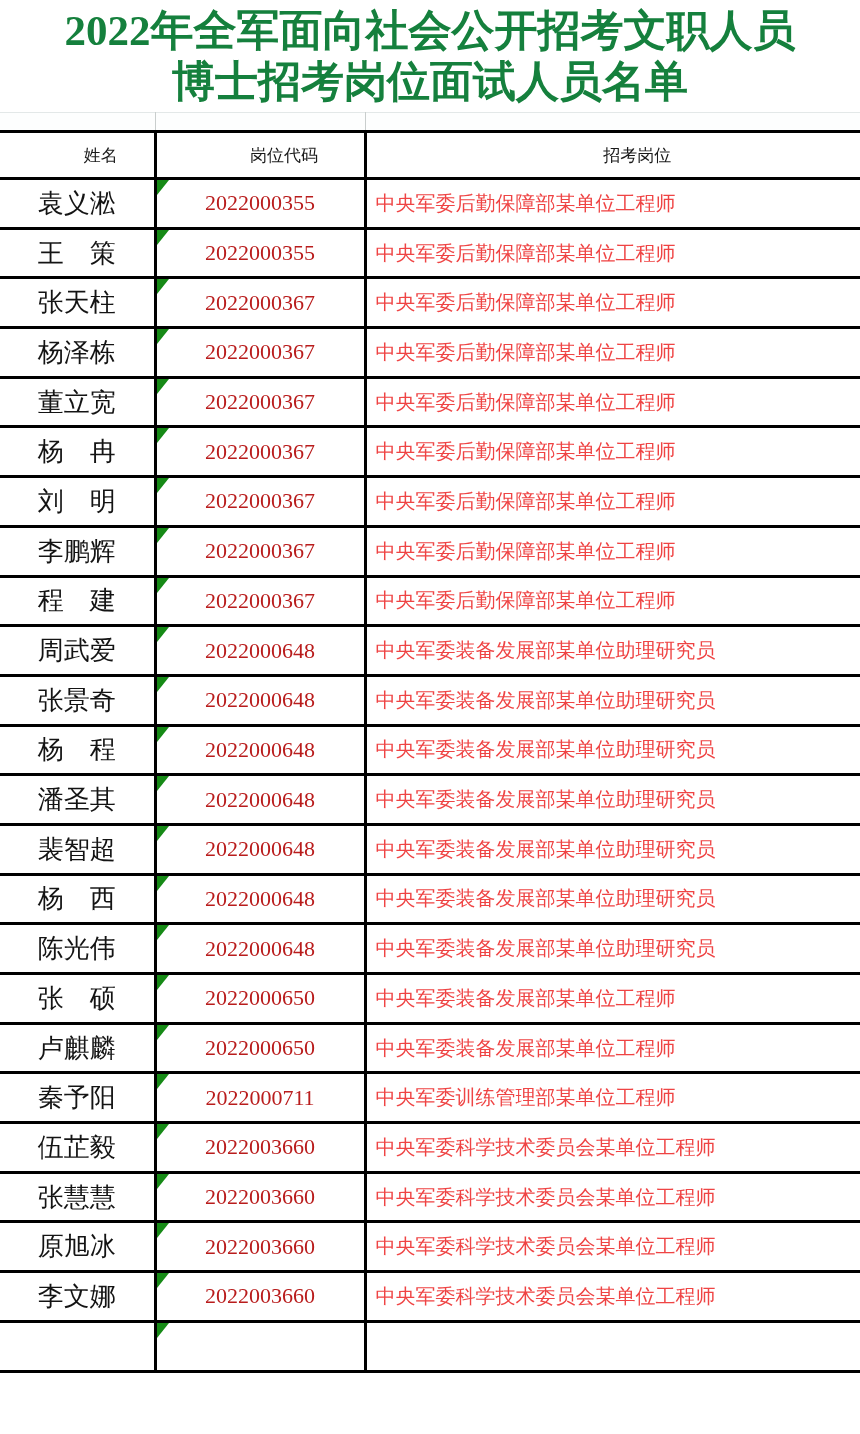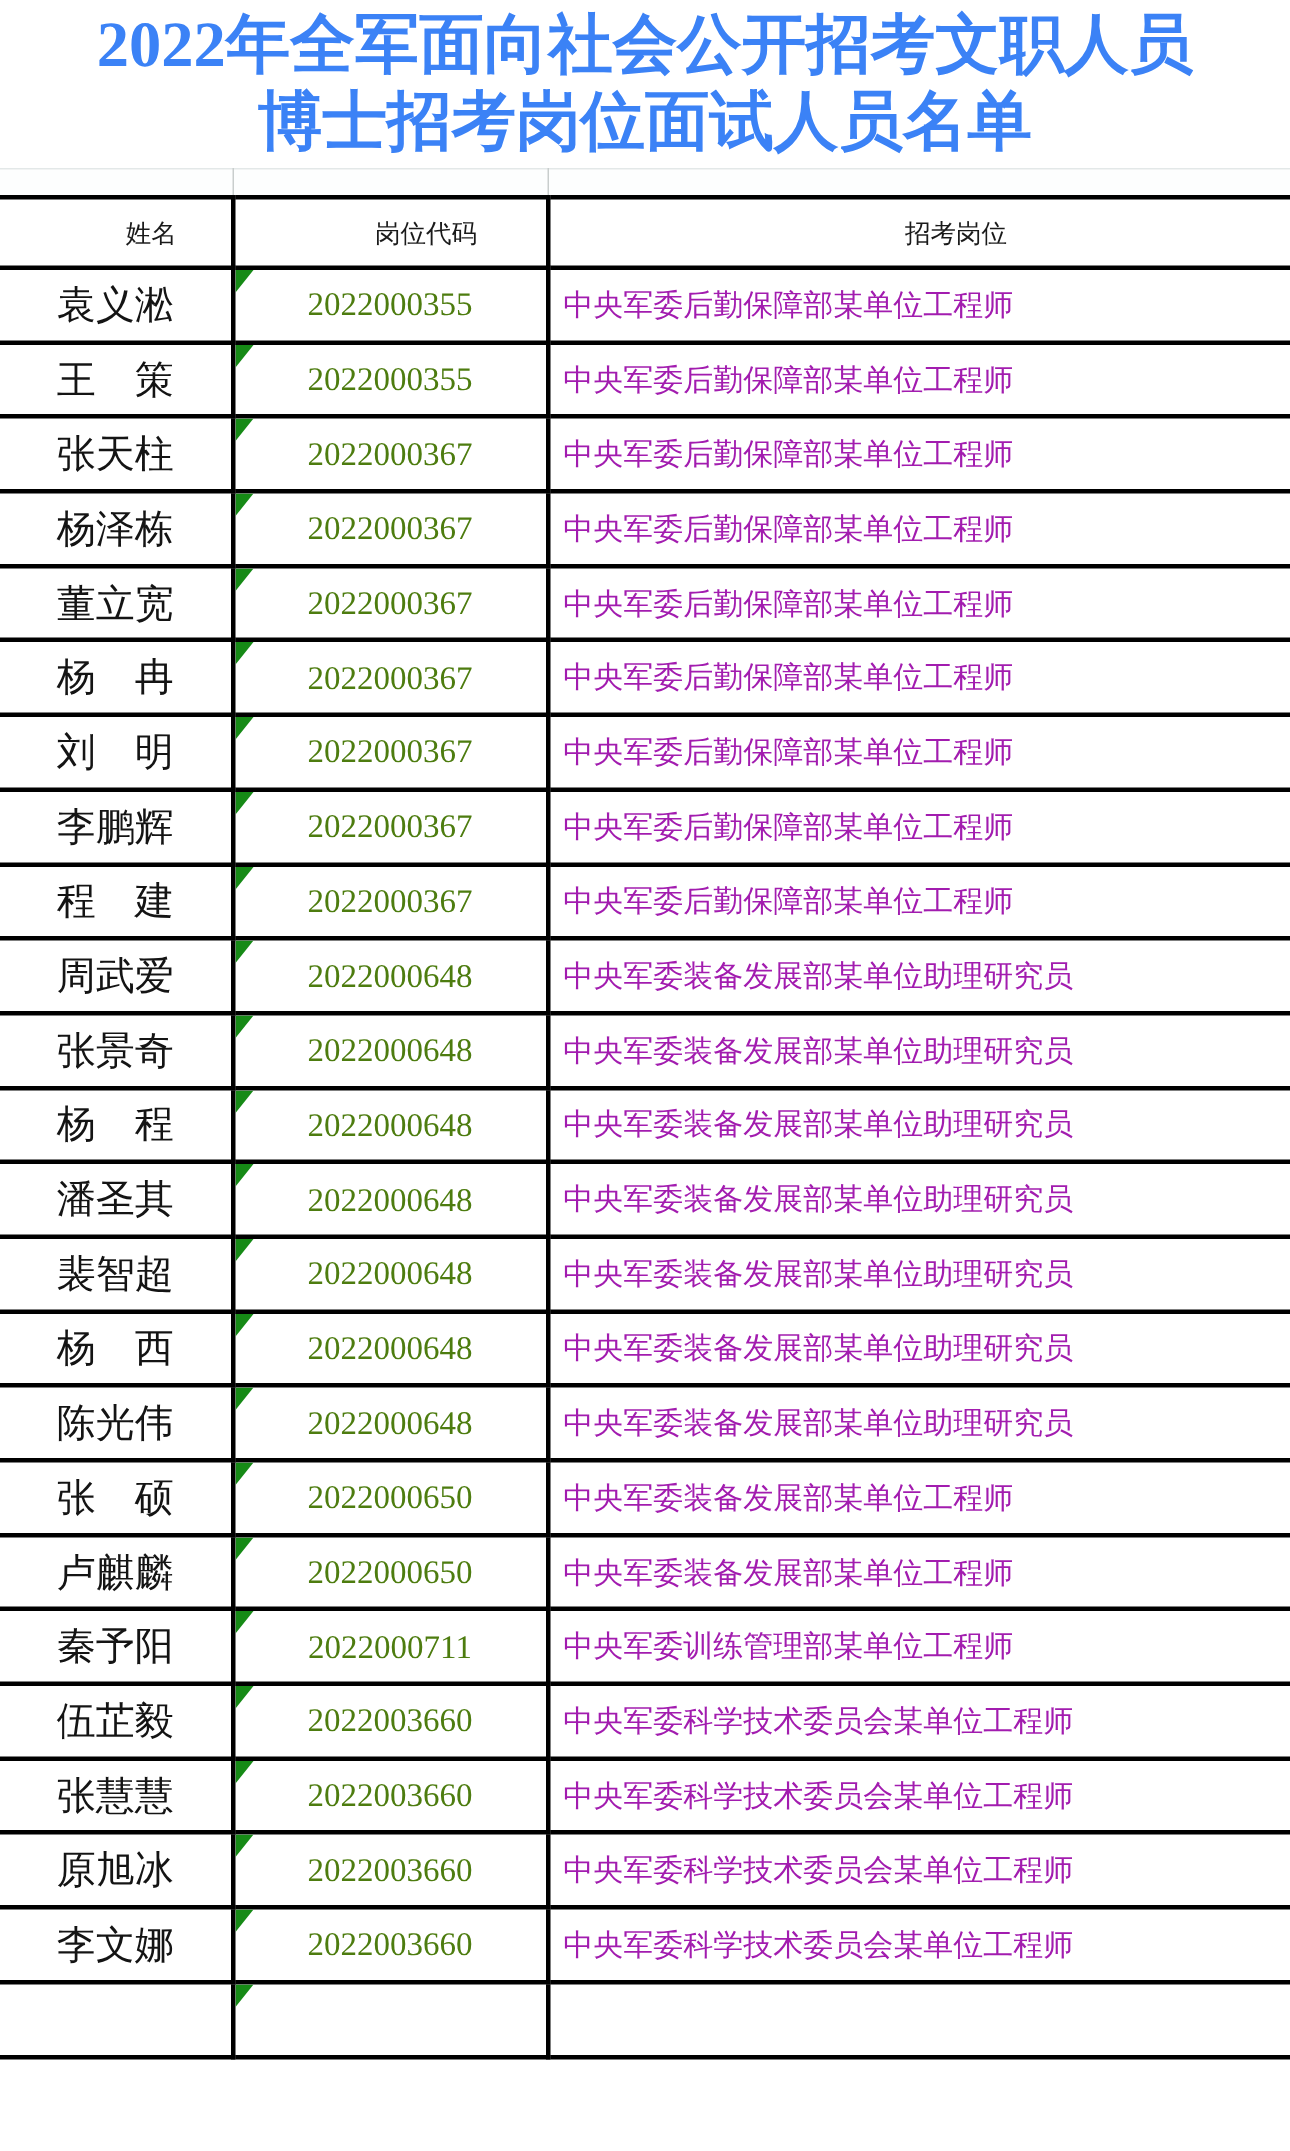--- a/index.html
+++ b/index.html
@@ -2,21 +2,21 @@
 <html><head>
 <meta charset="utf-8">
 <style>
   html,body{margin:0;padding:0;}
   body{
     width:860px;height:1434px;overflow:hidden;background:#ffffff;
     font-family:"Liberation Serif","DejaVu Serif",serif;color:#111;
   }
   .title-block{padding-top:5px;text-align:center;}
   .title-line{
-    font-size:43px;line-height:51px;font-weight:bold;color:#3b82f6;
+    font-size:43px;line-height:51px;font-weight:bold;color:#15803d;
     letter-spacing:0px;white-space:nowrap;
   }
   table{
     border-collapse:collapse;table-layout:fixed;width:860px;margin-top:5px;
   }
   td,th{padding:0;overflow:hidden;white-space:nowrap;}
   
   .spacer-row td{
     height:17px;
     border-top:1px solid #e3e8e8;
@@ -35,22 +35,22 @@
   }
   .header-row th:first-child{border-left:none;}
   .header-row th:last-child{border-right:none;}
   
   tbody td{
     height:46.7px;border:3px solid #000;vertical-align:middle;
   }
   tbody td:first-child{border-left:none;}
   tbody td:last-child{border-right:none;}
   .name-cell{text-align:center;font-size:26px;color:#141414;}
-  .code-cell{text-align:center;font-size:22px;color:#4d7c0f;position:relative;}
-  .pos-cell{text-align:left;font-size:20px;padding-left:9px;color:#a21caf;}
+  .code-cell{text-align:center;font-size:22px;color:#b91c1c;position:relative;}
+  .pos-cell{text-align:left;font-size:20px;padding-left:9px;color:#ef4444;}
   .corner-tri{
     position:absolute;top:0;left:0;width:0;height:0;
     border-top:15px solid #168a16;
     border-right:12px solid transparent;
   }
   .sliver-row td{height:46.7px;}
 </style>
 </head>
 <body>
 

